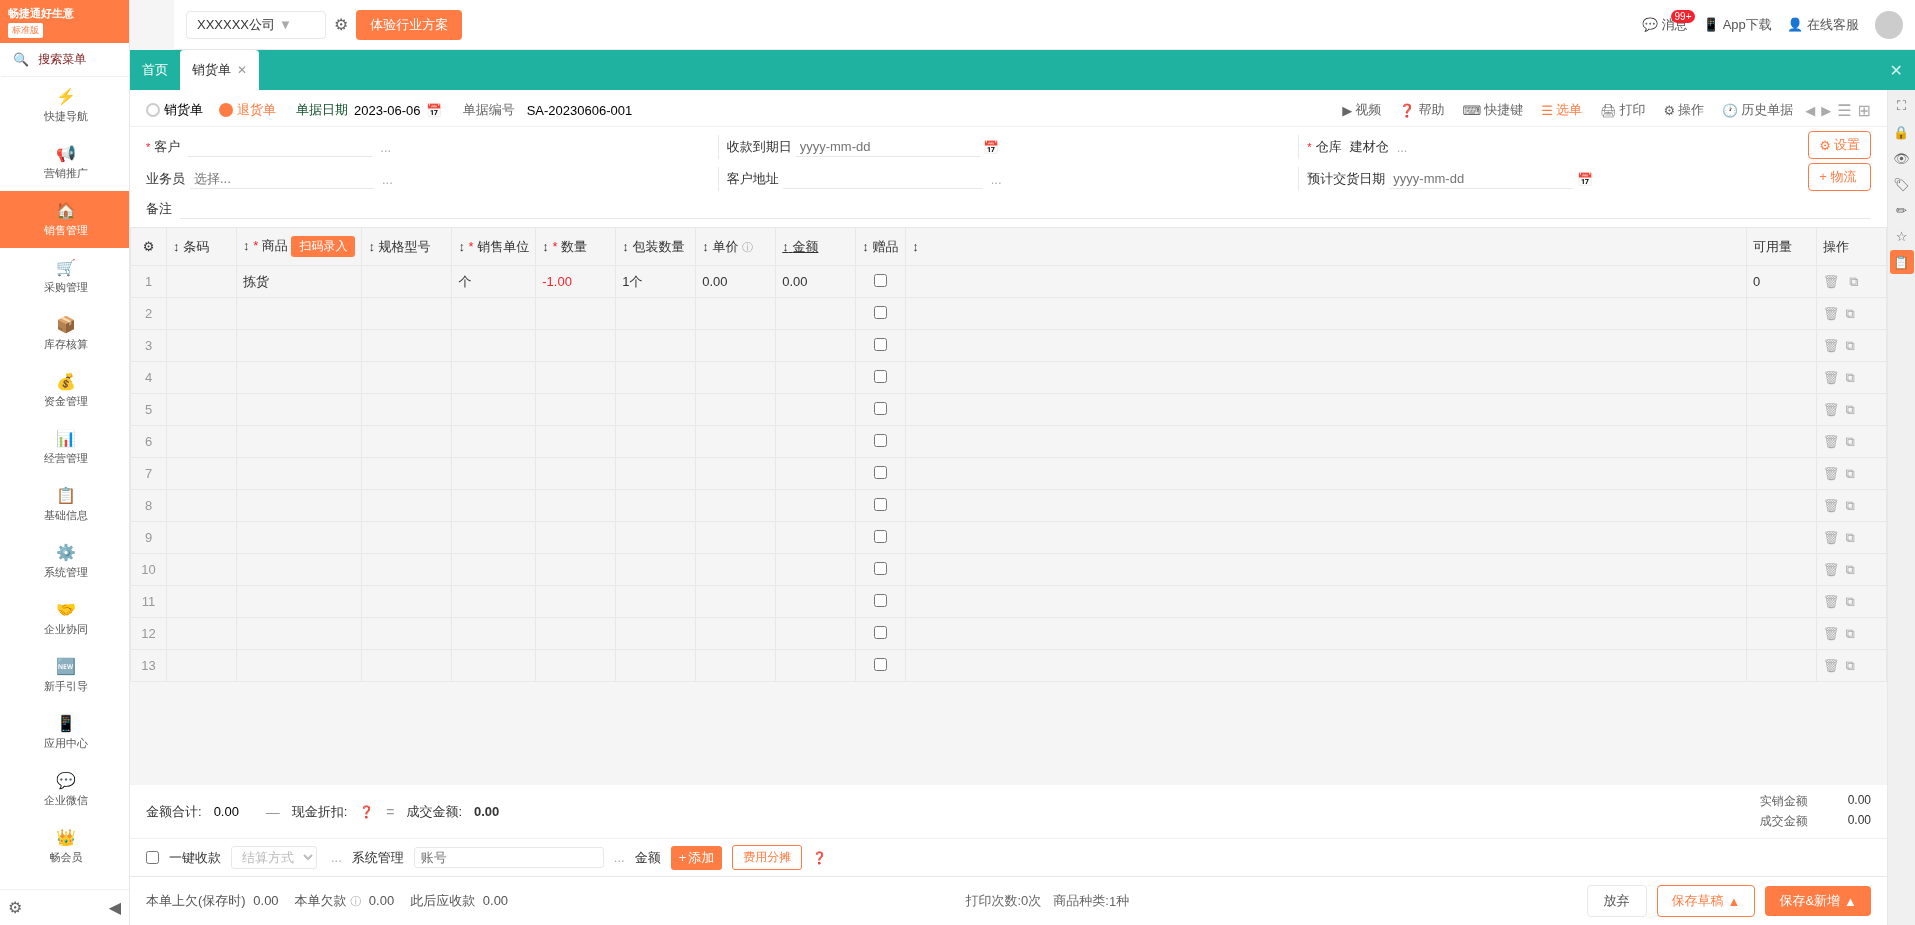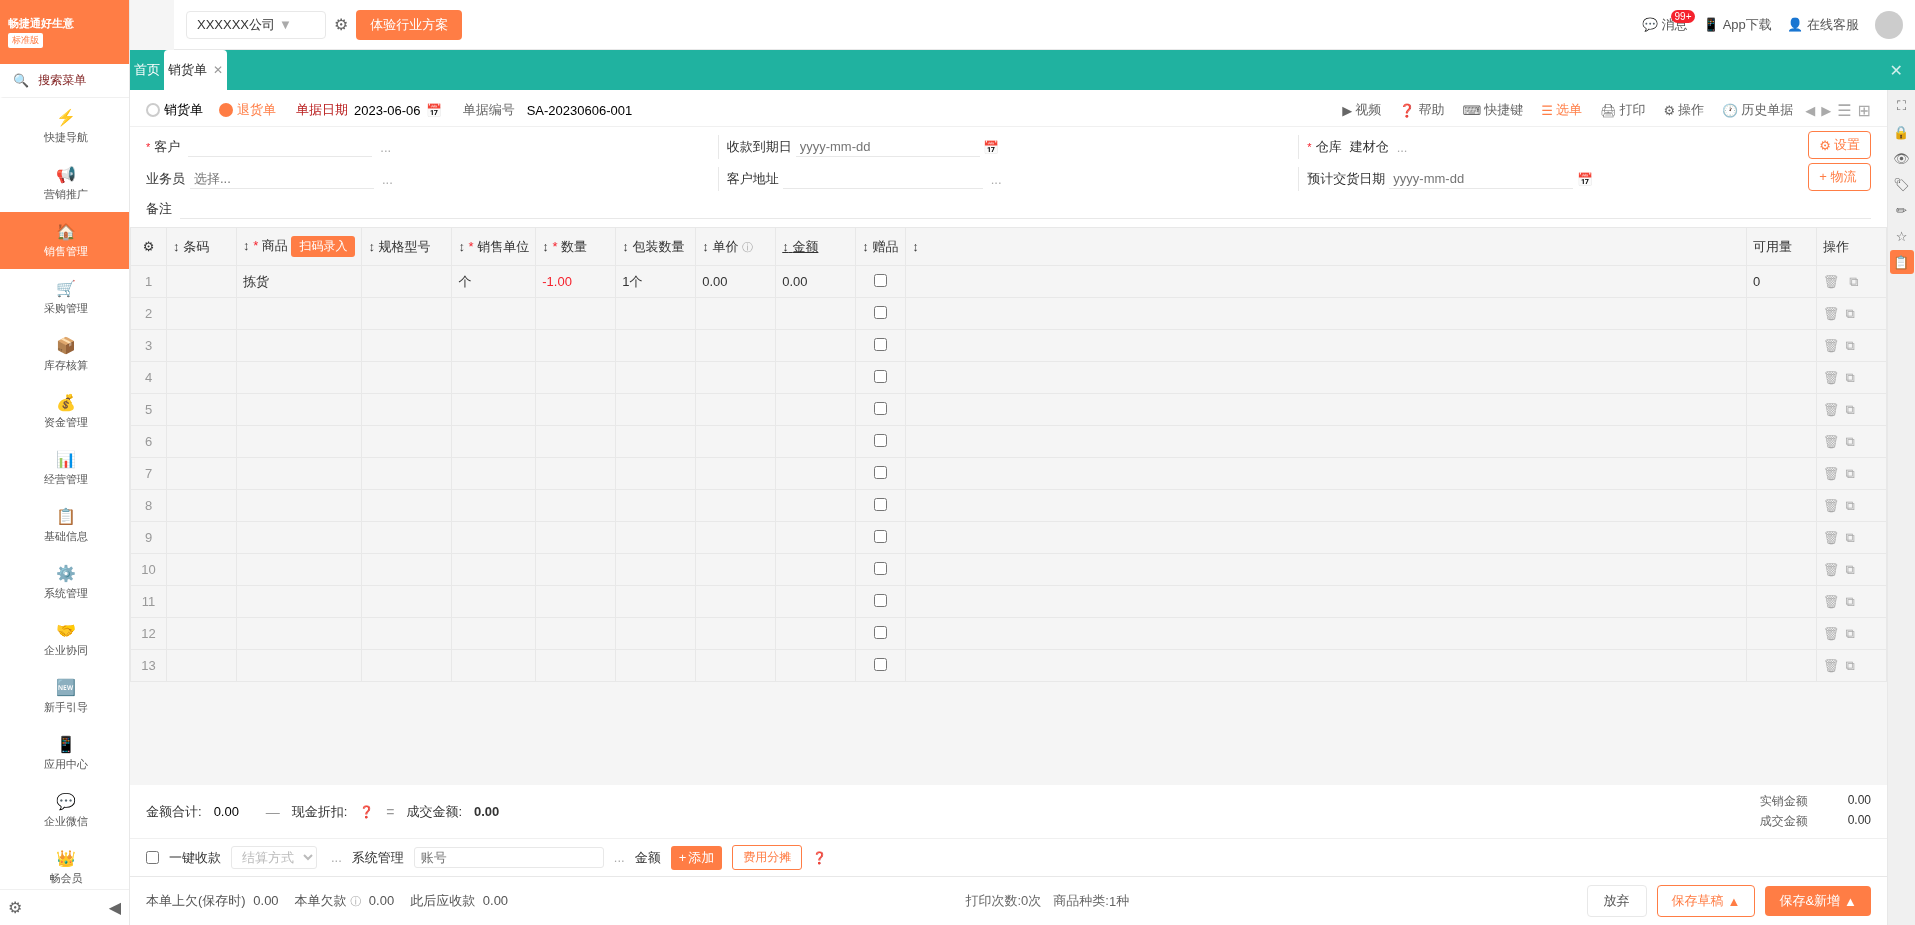--- a/index.html
+++ b/index.html
@@ -1,20 +1,20 @@
 <!DOCTYPE html>
 <html><head>
   <meta charset="utf-8">
   <style>
     * { box-sizing: border-box; margin: 0; padding: 0; font-family: 'Microsoft YaHei', Arial, sans-serif; font-size: 13px; }
     body { background: #f5f5f5; width: 1915px; height: 925px; overflow: hidden; display: flex; flex-direction: row; }
 
     
     .sidebar { width: 130px; background: #fff; display: flex; flex-direction: column; height: 925px; border-right: 1px solid #e8e8e8; flex-shrink: 0; }
-    .sidebar-header { background: #ff7d45; padding: 10px 8px; display: flex; align-items: center; gap: 6px; height: 64px; text-align: center; }
+    .sidebar-header { background: #ff7d45; padding: 10px 8px; display: flex; align-items: center; gap: 6px; height: 43px; text-align: center; }
     .sidebar-nav { flex: 1; overflow-y: auto; }
     .sidebar-item { display: flex; flex-direction: column; align-items: center; padding: 10px 4px; cursor: pointer; border-left: 3px solid transparent; color: #555; gap: 3px; }
     .sidebar-item.active { background: #ff7d45; color: #fff; border-left-color: #ff7d45; }
     .sidebar-item .icon { font-size: 16px; }
     .sidebar-item .label { font-size: 11px; text-align: center; }
     .sidebar-footer { padding: 8px; display: flex; justify-content: space-between; align-items: center; border-top: 1px solid #f0f0f0; }
 
     
     .main-content { flex: 1; display: flex; flex-direction: column; height: 925px; overflow: hidden; }
 
@@ -26,31 +26,31 @@
     .gear-btn { color: #666; cursor: pointer; font-size: 16px; }
     .trial-btn { background: #ff7d45; color: #fff; border: none; padding: 6px 14px; border-radius: 4px; cursor: pointer; font-size: 13px; }
     .top-header-right { display: flex; align-items: center; gap: 16px; color: #555; }
     .msg-btn { position: relative; cursor: pointer; display: flex; align-items: center; gap: 3px; }
     .badge { background: #f5222d; color: #fff; font-size: 10px; padding: 1px 4px; border-radius: 8px; position: absolute; top: -6px; right: -8px; }
     .top-right-btn { cursor: pointer; display: flex; align-items: center; gap: 3px; color: #555; }
     .avatar { width: 28px; height: 28px; border-radius: 50%; background: #ccc; }
 
     
     .tab-bar { background: #20b2a0; display: flex; align-items: center; height: 40px; padding: 0 0 0 0; }
-    .tab-item { padding: 0 4px; height: 40px; display: flex; align-items: center; gap: 6px; cursor: pointer; color: rgba(255,255,255,0.8); font-size: 13px; }
+    .tab-item { padding: 0 12px; height: 40px; display: flex; align-items: center; gap: 6px; cursor: pointer; color: rgba(255,255,255,0.8); font-size: 13px; }
     .tab-item.home { background: transparent; color: #fff; }
     .tab-item.active { background: #fff; color: #333; border-radius: 4px 4px 0 0; }
     .tab-close { color: #999; font-size: 12px; cursor: pointer; }
     .close-all { margin-left: auto; color: rgba(255,255,255,0.8); padding: 0 12px; cursor: pointer; font-size: 16px; }
     .radio-group { display: flex; gap: 16px; align-items: center; }
     .radio-item { display: flex; align-items: center; gap: 4px; cursor: pointer; }
     .radio-circle { width: 14px; height: 14px; border-radius: 50%; border: 2px solid #ccc; }
     .radio-circle.checked { border-color: #ff7d45; background: #ff7d45; }
     .date-field { display: flex; align-items: center; gap: 6px; }
-    .date-label { color: #b91c1c; white-space: nowrap; }
+    .date-label { color: #14532d; white-space: nowrap; }
     .doc-no { display: flex; align-items: center; gap: 6px; }
     .action-btn { display: flex; align-items: center; gap: 3px; color: #666; cursor: pointer; padding: 3px 6px; font-size: 12px; }
     .settings-btn { background: #fff; border: 1px solid #ff7d45; color: #ff7d45; padding: 4px 10px; border-radius: 4px; cursor: pointer; display: flex; align-items: center; gap: 3px; }
     .logistics-btn { background: #fff; border: 1px solid #ff7d45; color: #ff7d45; padding: 4px 10px; border-radius: 4px; cursor: pointer; display: flex; align-items: center; gap: 3px; }
     .field-dots { color: #aaa; cursor: pointer; margin-left: 4px; }
 
     table { width: 100%; border-collapse: collapse; font-size: 12px; }
     thead tr { background: #f5f5f5; }
     th { padding: 8px 6px; text-align: left; border: 1px solid #e8e8e8; color: #333; font-weight: normal; white-space: nowrap; position: relative; }
     td { padding: 6px 6px; border: 1px solid #e8e8e8; color: #333; height: 32px; }

